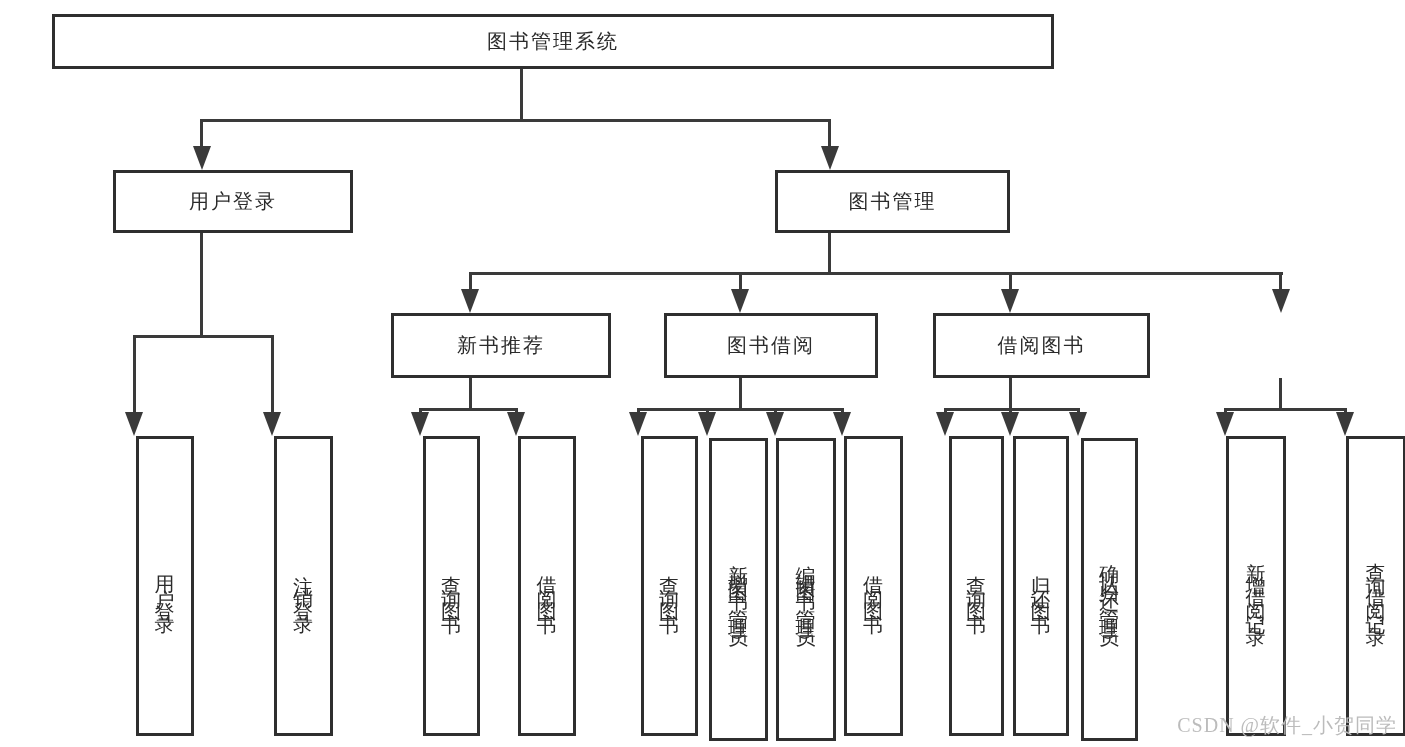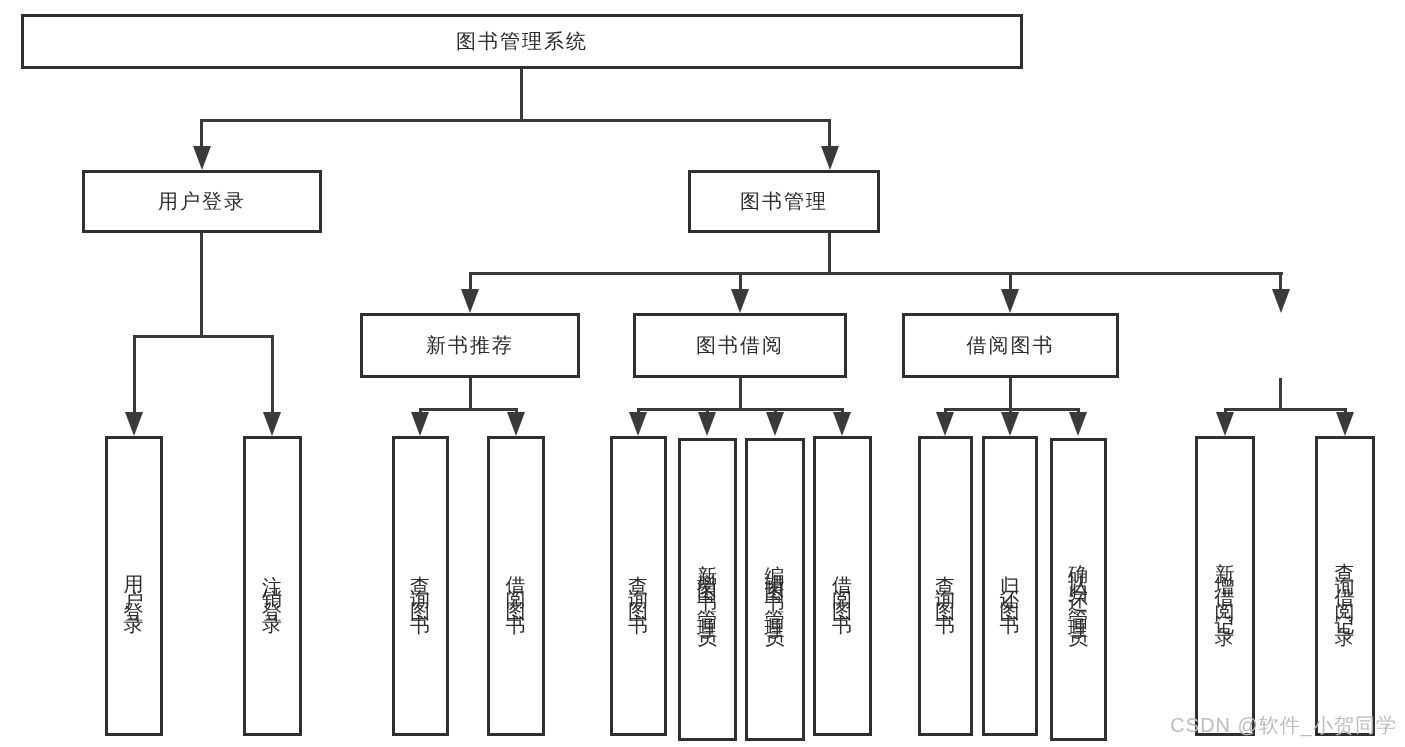--- a/index.html
+++ b/index.html
@@ -16,20 +16,21 @@
     box-sizing:border-box;
     border:3px solid #2f2f2f;
     background:#ffffff;
     display:flex;
     align-items:center;
     justify-content:center;
     font-size:20px;
     letter-spacing:2px;
     color:#2b2b2b;
     text-align:center;
+    margin-left:31px;
   }
   .box.v{
     writing-mode:vertical-rl;
     text-orientation:mixed;
     letter-spacing:13px;
     line-height:1;
   }
   .box.v.long{
     letter-spacing:9px;
   }
@@ -41,20 +42,21 @@
     border-right:9px solid transparent;
     border-top:24px solid #3a3a3a;
   }
   .watermark{
     position:absolute;
     top:712px;right:8px;
     font-size:20px;
     letter-spacing:1px;
     color:#bcbcbc;
     white-space:nowrap;
+    font-family:Liberation Serif, serif;
   }
 </style>
 </head>
 <body>
 
 <div id="stage">
 
   <div class="vline" style="left:520px;top:69px;height:53px"></div>
   <div class="hline" style="left:200px;top:119px;width:631px"></div>
   <div class="vline" style="left:200px;top:119px;height:29px"></div>
@@ -110,21 +112,21 @@
   <div class="vline" style="left:1279px;top:378px;height:32px"></div>
   <div class="hline" style="left:1224px;top:408px;width:122px"></div>
   <div class="vline" style="left:1224px;top:408px;height:8px"></div>
   <div class="arrow" style="left:1216px;top:412px"></div>
   <div class="vline" style="left:1344px;top:408px;height:8px"></div>
   <div class="arrow" style="left:1336px;top:412px"></div>
 
   <div class="box" style="left:21px;top:14px;width:1002px;height:55px">图书管理系统</div>
 
   <div class="box" style="left:82px;top:170px;width:240px;height:63px">用户登录</div>
-  <div class="box" style="left:688px;top:170px;width:192px;height:63px">图书管理</div>
+  <div class="box" style="left:744px;top:170px;width:235px;height:63px">图书管理</div>
 
   <div class="box" style="left:633px;top:313px;width:214px;height:65px">图书借阅</div>
   <div class="box" style="left:360px;top:313px;width:220px;height:65px">新书推荐</div>
   <div class="box" style="left:902px;top:313px;width:217px;height:65px">借阅图书</div>
 
   <div class="box v" style="left:105px;top:436px;width:58px;height:300px">用户登录</div>
   <div class="box v" style="left:243px;top:436px;width:59px;height:300px">注销登录</div>
 
   <div class="box v" style="left:392px;top:436px;width:57px;height:300px">查询图书</div>
   <div class="box v" style="left:487px;top:436px;width:58px;height:300px">借阅图书</div>

